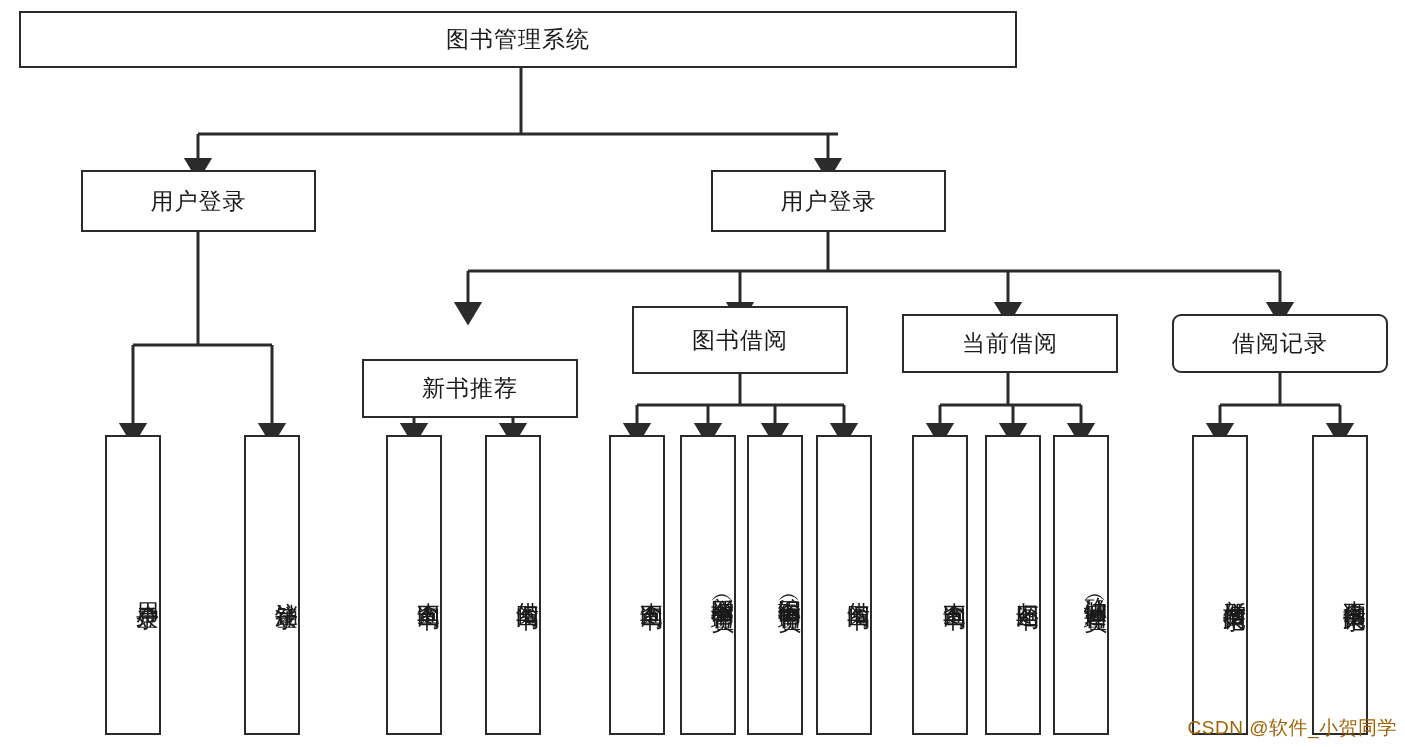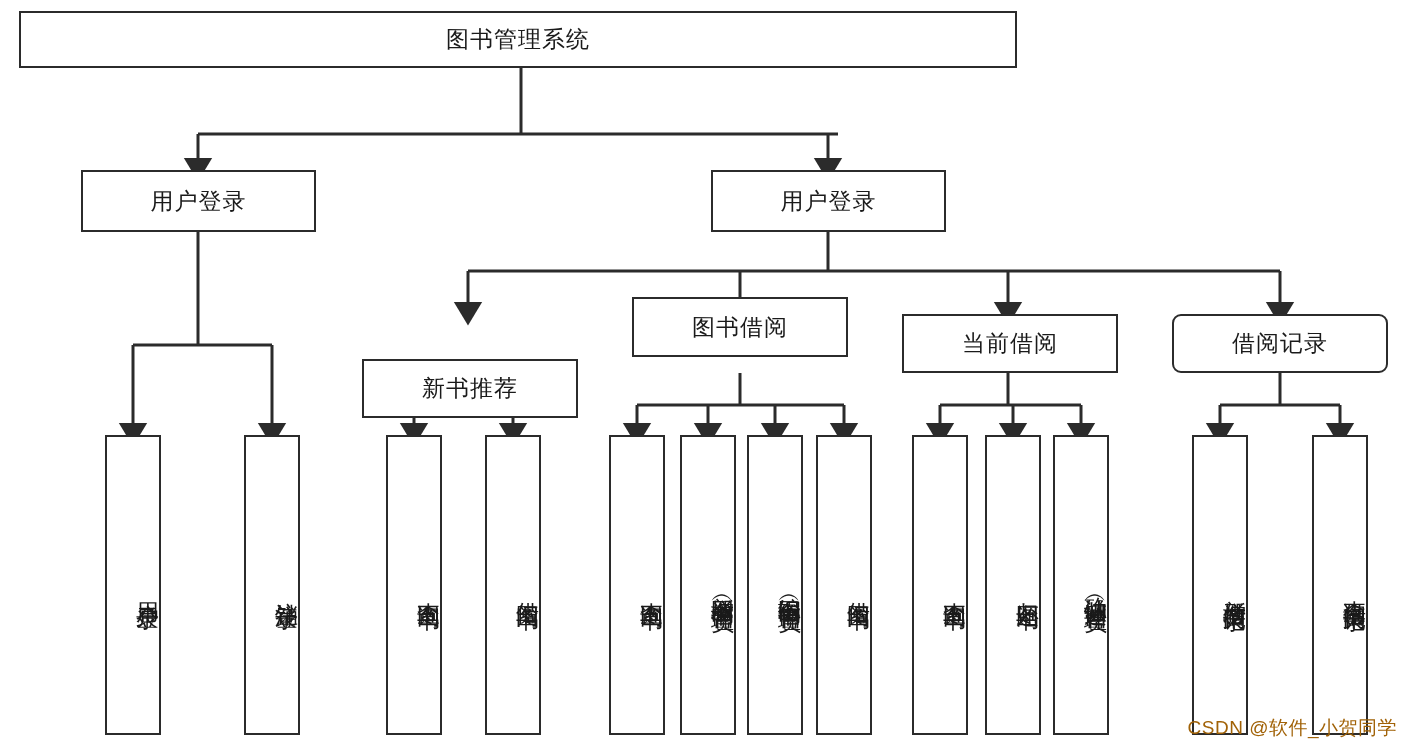--- a/index.html
+++ b/index.html
@@ -115,21 +115,21 @@
   <div class="node h" id="node-l2-0" style="left: 81px; top: 170px; width: 235px; height: 62px;">
     <span>用户登录</span>
   </div>
   <div class="node h" id="node-l2-1" style="left: 711px; top: 170px; width: 235px; height: 62px;">
     <span>用户登录</span>
   </div>
 
   <div class="node h" id="node-l3-0" style="left: 362px; top: 314px; width: 216px; height: 59px; margin-top: 45px;">
     <span>新书推荐</span>
   </div>
-  <div class="node h" id="node-l3-1" style="left: 632px; top: 297px; width: 216px; height: 60px;">
+  <div class="node h" id="node-l3-1" style="left: 632px; top: 306px; width: 216px; height: 68px;">
     <span>图书借阅</span>
   </div>
   <div class="node h" id="node-l3-2" style="left: 902px; top: 314px; width: 216px; height: 59px;">
     <span>当前借阅</span>
   </div>
   <div class="node h" id="node-l3-3" style="left: 1172px; top: 314px; width: 216px; height: 59px; border-radius: 9px;">
     <span>借阅记录</span>
   </div>
 
   <div class="node v" id="node-leaf-0" style="left: 105px; top: 435px; width: 56px; height: 300px;">

